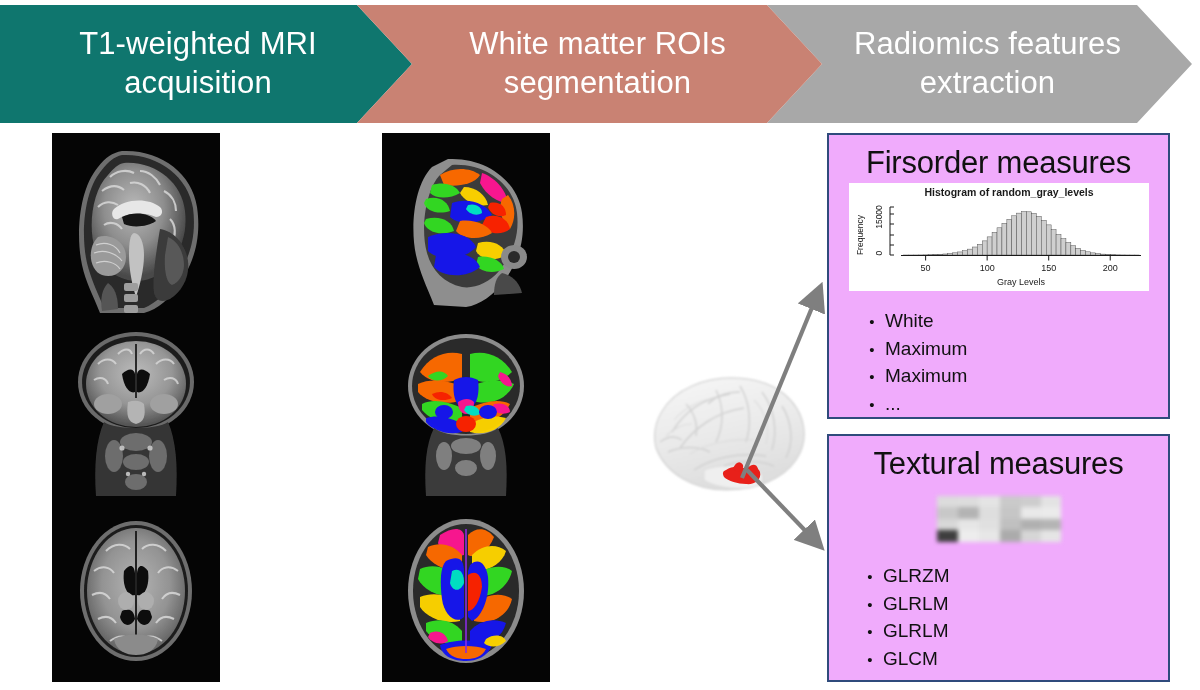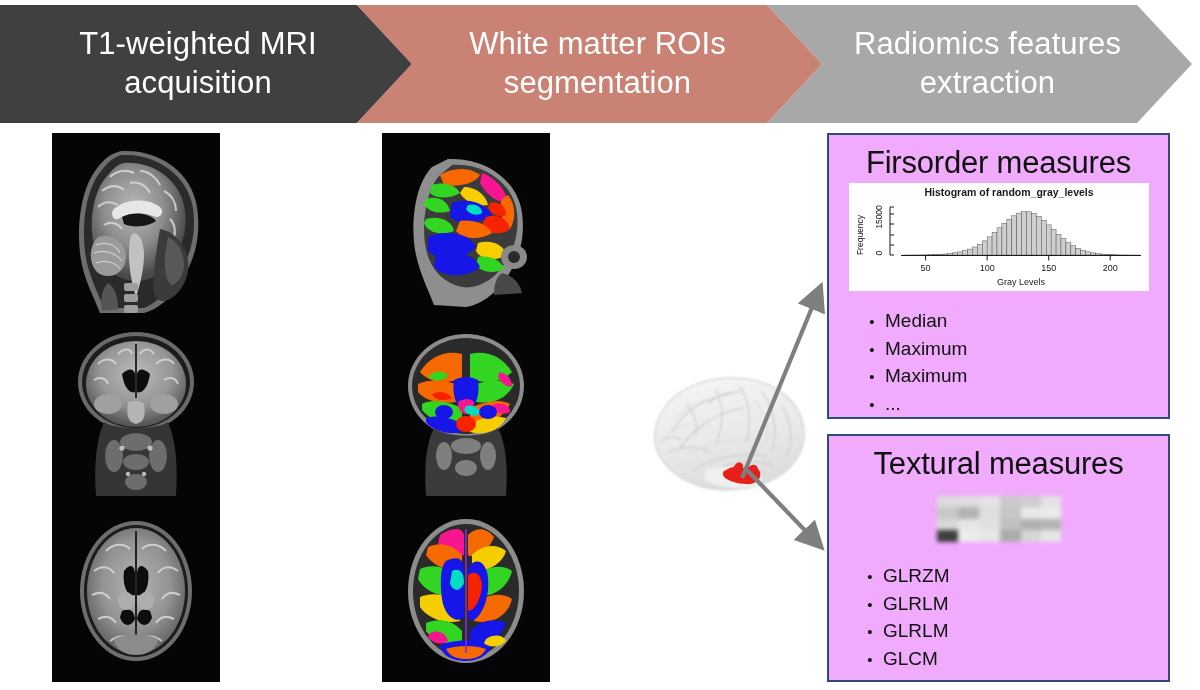--- a/index.html
+++ b/index.html
@@ -40,21 +40,21 @@
     font-size: 31px;
     line-height: 1.25;
     text-align: center;
     letter-spacing: 0.1px;
     white-space: pre-line;
     padding: 0 8px;
   }
   #chevron-step-1 {
     left: 0px;
     width: 412px;
-    background: #404040;
+    background: #0f766e;
     -webkit-clip-path: polygon(0 0, 357px 0, 412px 50%, 357px 100%, 0 100%);
     clip-path: polygon(0 0, 357px 0, 412px 50%, 357px 100%, 0 100%);
     padding-left: 28px;
   }
   #chevron-step-1 .chevron-label { transform: translateX(-22px); }
   #chevron-step-2 {
     left: 357px;
     width: 465px;
     background: #C98273;
     -webkit-clip-path: polygon(0 0, 410px 0, 465px 50%, 410px 100%, 0 100%, 55px 50%);
@@ -634,21 +634,21 @@
             <text x="261.2307692307692" y="88" text-anchor="middle" font-family="Liberation Sans, sans-serif" font-size="9" fill="#1a1a1a">200</text>
           </g>
 
         <text x="172" y="102" text-anchor="middle" font-family="Liberation Sans, sans-serif" font-size="9" fill="#1a1a1a">Gray Levels</text>
       </svg>
     </div>
 
     <ul class="bullet-list" id="firstorder-bullets">
       <li>
         <span class="bullet-dot">•</span>
-        <span>Median</span>
+        <span>White</span>
       </li>
       <li>
         <span class="bullet-dot">•</span>
         <span>Maximum</span>
       </li>
       <li>
         <span class="bullet-dot">•</span>
         <span>Maximum</span>
       </li>
       <li>

